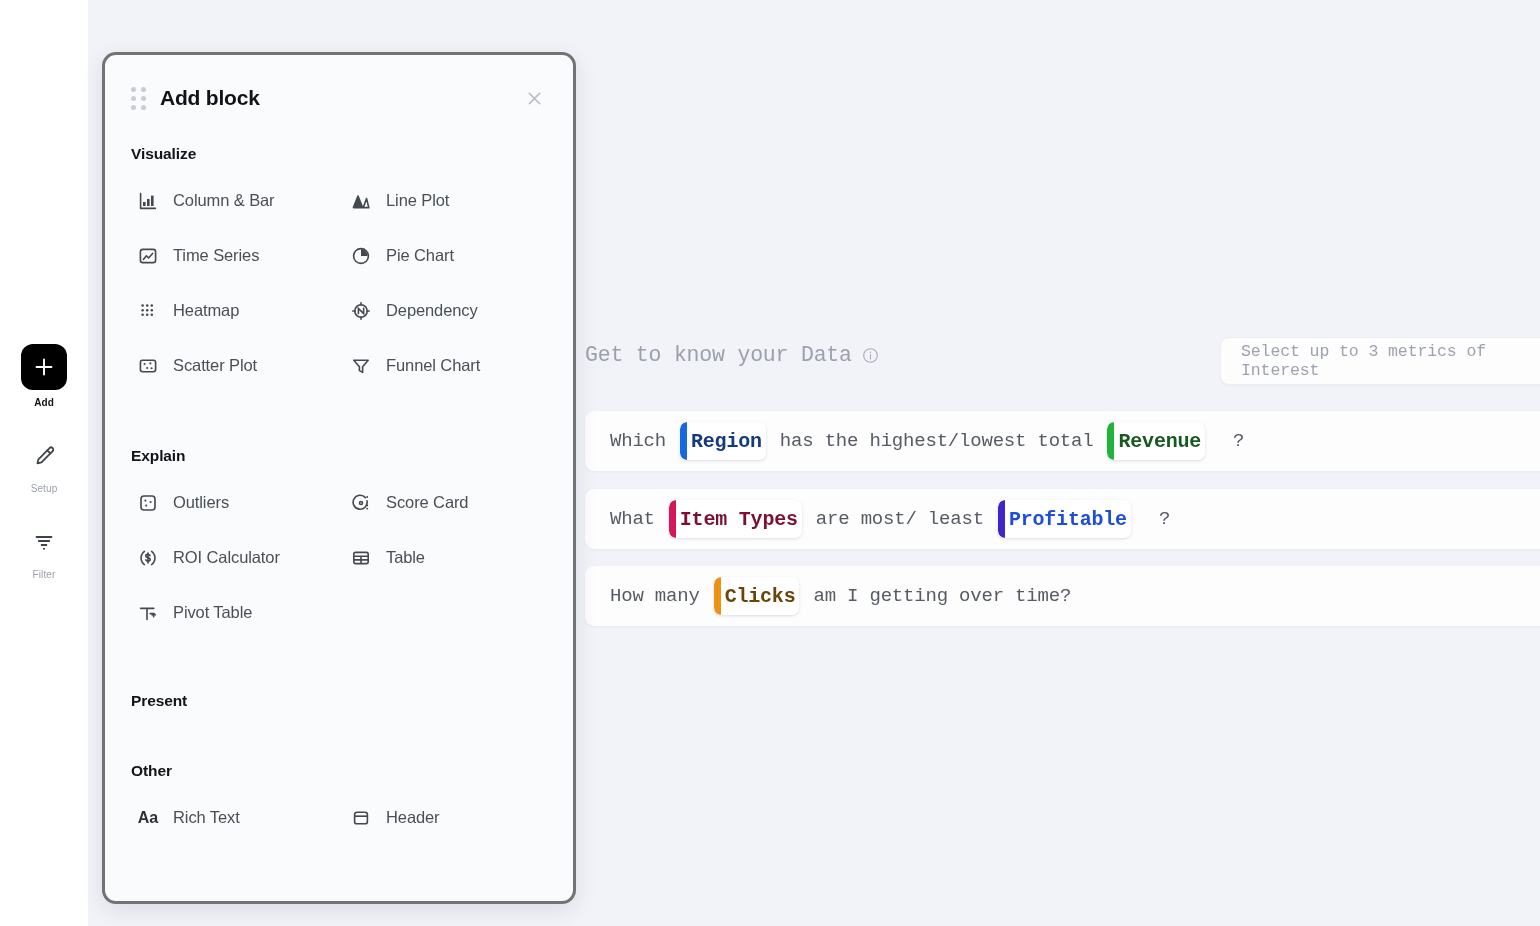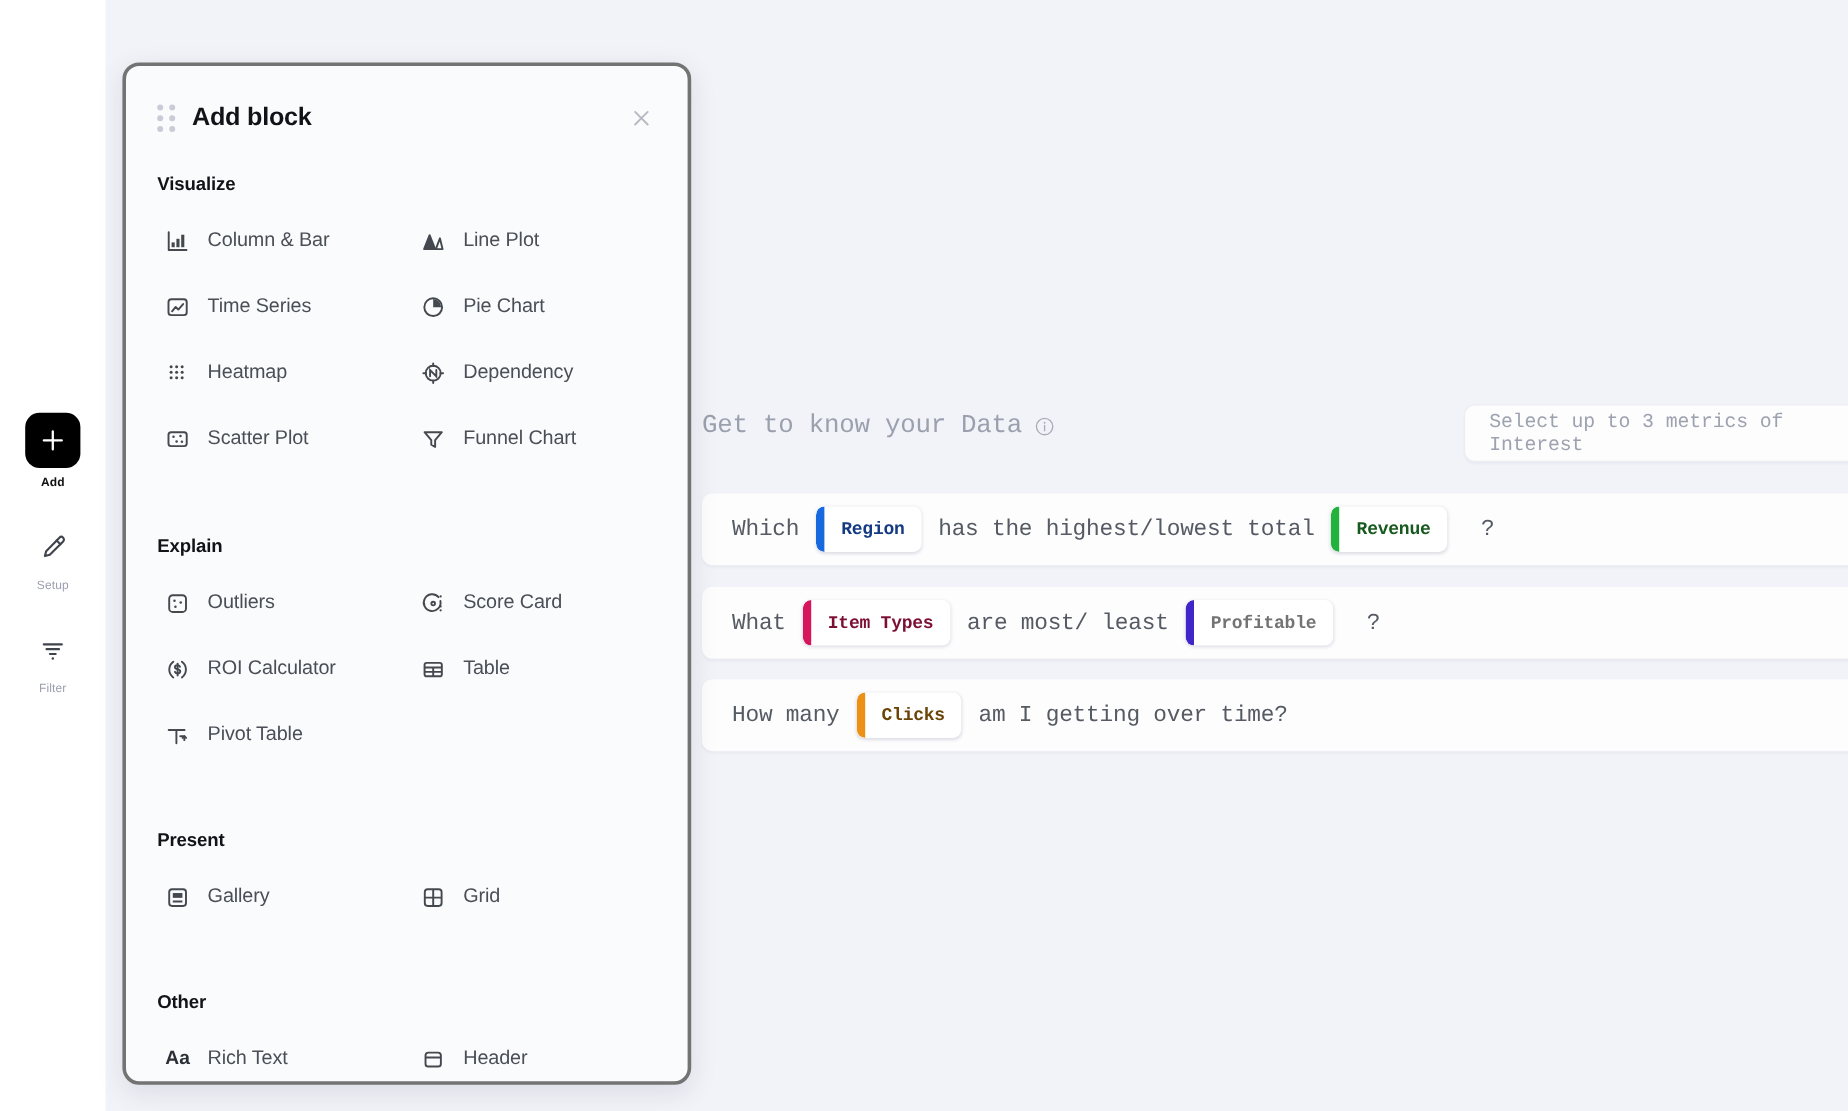--- a/index.html
+++ b/index.html
@@ -109,21 +109,21 @@
   .chip {
     display: inline-flex; align-items: stretch;
     background: #ffffff; border-radius: 7px;
     box-shadow: 0 1px 3px rgba(20,30,70,.14);
     height: 38px; margin: 0 14px;
     overflow: hidden;
   }
   .chip .bar { width: 7px; flex: none; border-radius: 7px 0 0 7px; }
   .chip .ctext {
     display: flex; align-items: center;
-    padding: 0 14px; font-size: 15px; font-weight: 600; letter-spacing: -.2px;
+    padding: 0 4px; font-size: 20px; font-weight: 600; letter-spacing: -.2px;
   }
 </style>
 </head>
 <body>
 
 <div id="root">
 
   <div id="sidebar">
 
     <div class="rail-item">
@@ -187,21 +187,21 @@
 
     <div class="qcard" id="qcard-1">
       <span class="qtext">What</span>
       <span class="chip">
         <span class="bar" style="background:#d6155a"></span>
         <span class="ctext" style="color:#7c0f34">Item Types</span>
       </span>
       <span class="qtext">are most/ least</span>
       <span class="chip">
         <span class="bar" style="background:#4026c9"></span>
-        <span class="ctext" style="color:#737373">Profitable</span>
+        <span class="ctext" style="color:#1d4ed8">Profitable</span>
       </span>
       <span class="qmark">?</span>
     </div>
 
     <div class="qcard" id="qcard-2">
       <span class="qtext">How many</span>
       <span class="chip">
         <span class="bar" style="background:#ed9116"></span>
         <span class="ctext" style="color:#6b4407">Clicks</span>
       </span>
@@ -382,43 +382,20 @@
               <path d="M2.6 5.4h13.2M9 5.4v11"></path>
               <path d="M12.2 10.6h3.4v3.2"></path>
               <path d="M14.2 11.9l1.5-1.4 1.4 1.4"></path>
             </svg>
           </span>
           <span class="blabel">Pivot Table</span>
         </div>
       </div>
 
       <div class="section-title sect-present">Present</div>
-      <div class="grid2">
-
-        <div class="blk">
-          <span class="bicon">
-            <svg width="20" height="20" viewBox="0 0 20 20" fill="none" stroke="currentColor" stroke-width="1.6">
-              <rect x="3" y="3" width="14" height="14" rx="2.4"></rect>
-              <rect x="6" y="6.2" width="8" height="4" fill="currentColor" stroke="none"></rect>
-              <path d="M6 13.2h8"></path>
-            </svg>
-          </span>
-          <span class="blabel">Gallery</span>
-        </div>
-
-        <div class="blk">
-          <span class="bicon">
-            <svg width="20" height="20" viewBox="0 0 20 20" fill="none" stroke="currentColor" stroke-width="1.6">
-              <rect x="3" y="3" width="14" height="14" rx="2.4"></rect>
-              <path d="M10 3v14M3 10h14"></path>
-            </svg>
-          </span>
-          <span class="blabel">Grid</span>
-        </div>
-      </div>
 
       <div class="section-title sect-other">Other</div>
       <div class="grid2">
 
         <div class="blk">
           <span class="bicon">
             <span class="aa">Aa</span>
           </span>
           <span class="blabel">Rich Text</span>
         </div>

